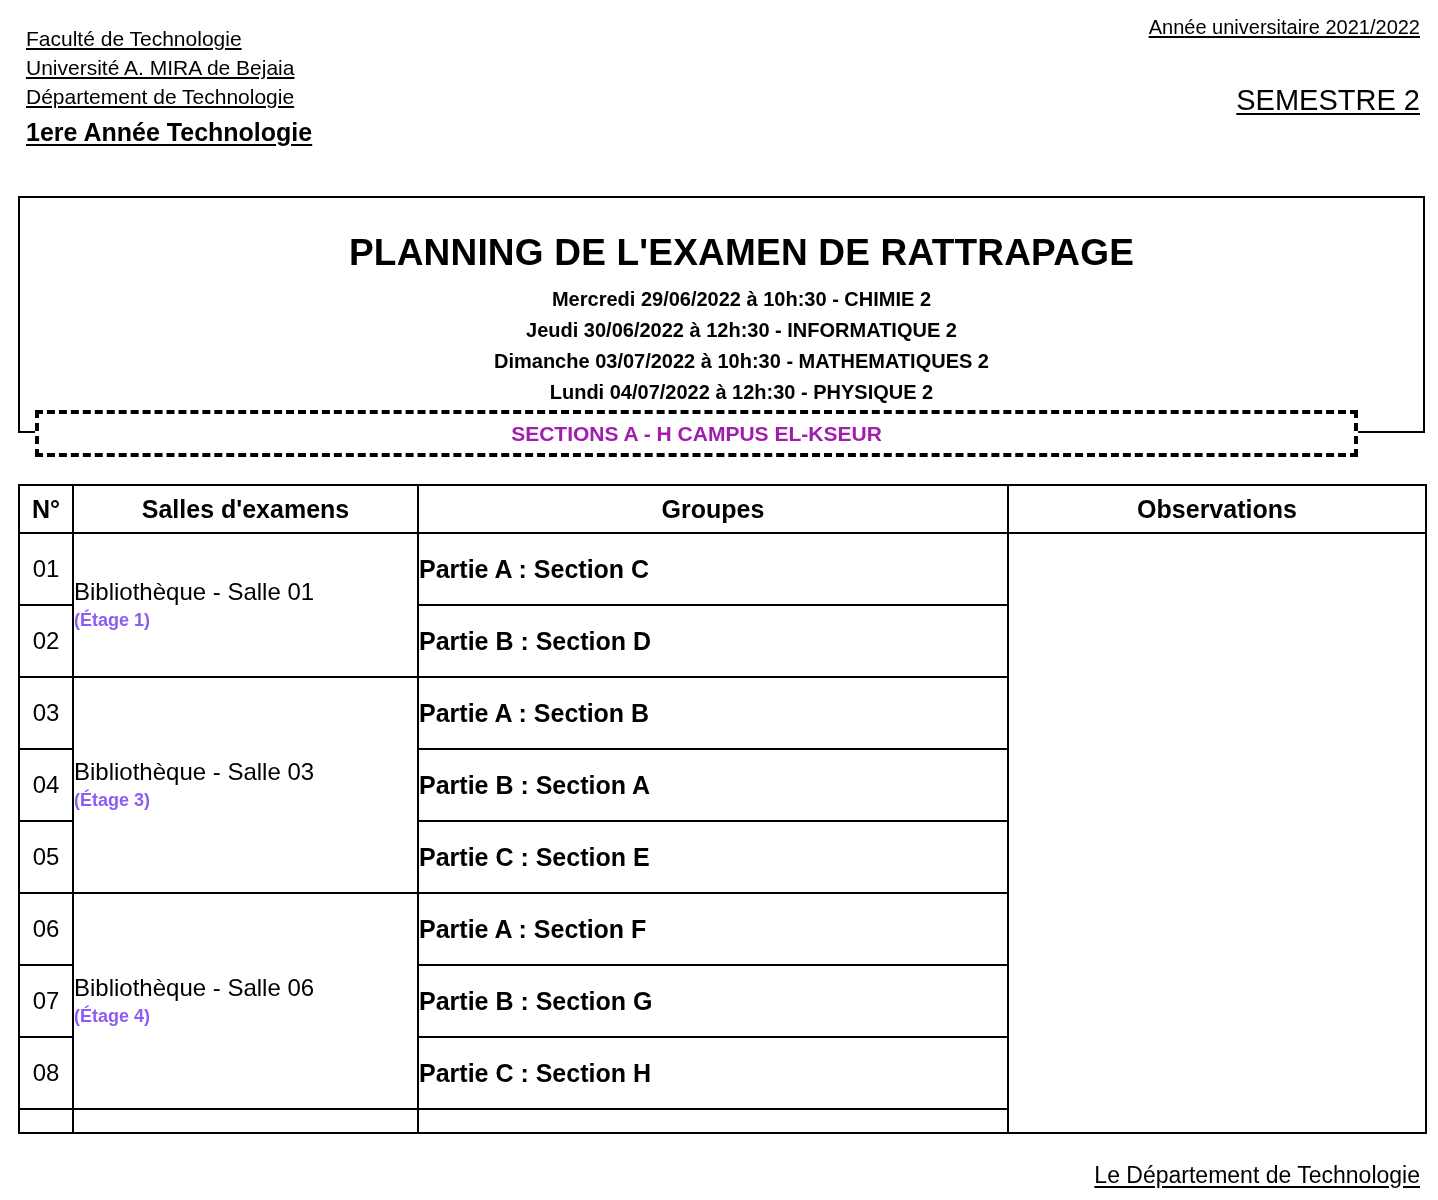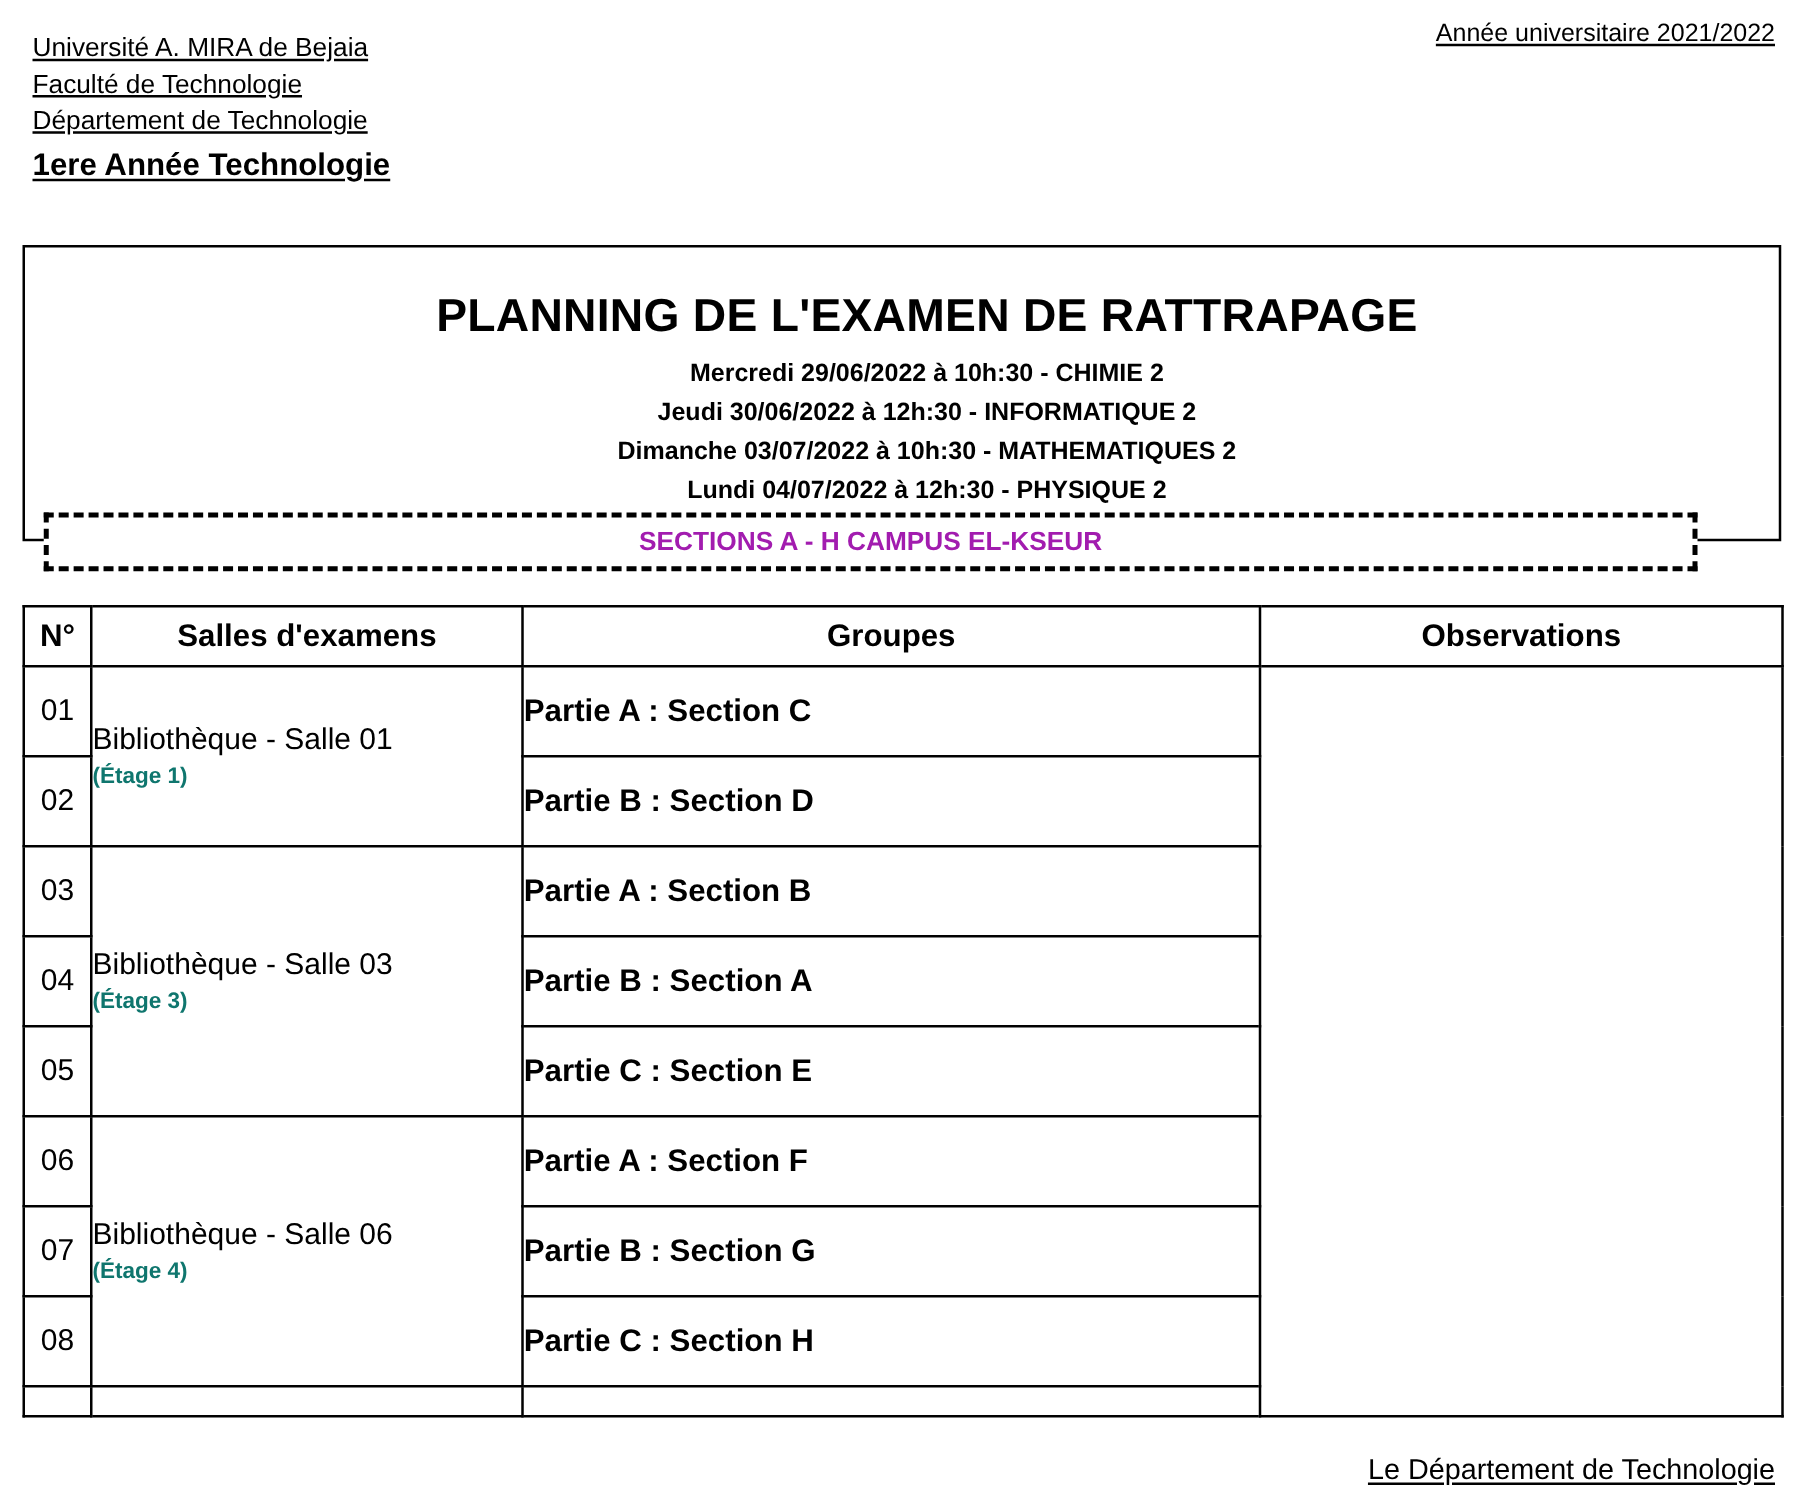--- a/index.html
+++ b/index.html
@@ -160,21 +160,21 @@
     text-align: left;
     padding: 0 4px;
   }
   td.cell-salle .salle-name {
     font-size: 24px;
     display: block;
     line-height: 30px;
   }
   td.cell-salle .salle-floor {
     display: block;
-    color: #0f766e;
+    color: #8b5cf6;
     font-size: 18px;
     font-weight: bold;
     line-height: 26px;
   }
   td.cell-groupe {
     font-size: 25px;
     font-weight: bold;
     padding-left: 14px;
     text-align: left;
   }
@@ -194,28 +194,29 @@
   }
   #footer span.u {
     text-decoration: underline;
     text-underline-offset: 3px;
   }
 </style>
 </head>
 <body>
 
 <div id="header-left">
+  <span class="line"><span class="u">Faculté de Technologie</span></span>
   <span class="line"><span class="u">Université A. MIRA de Bejaia</span></span>
-  <span class="line"><span class="u">Faculté de Technologie</span></span>
   <span class="line"><span class="u">Département de Technologie</span></span>
   <span class="year-line"><span class="u">1ere Année Technologie</span></span>
 </div>
 
 <div id="header-right">
   <span class="acad-year">Année universitaire 2021/2022</span>
+  <span class="semester"><span class="u">SEMESTRE 2</span></span>
 </div>
 
 <div id="title-box">
   <div id="title-main">PLANNING DE L'EXAMEN DE RATTRAPAGE</div>
   <div id="exam-lines">
     <div class="exam-line">Mercredi 29/06/2022 à 10h:30 - CHIMIE 2</div>
     <div class="exam-line">Jeudi 30/06/2022 à 12h:30 - INFORMATIQUE 2</div>
     <div class="exam-line">Dimanche 03/07/2022 à 10h:30 - MATHEMATIQUES 2</div>
     <div class="exam-line">Lundi 04/07/2022 à 12h:30 -  PHYSIQUE 2</div>
   </div>

